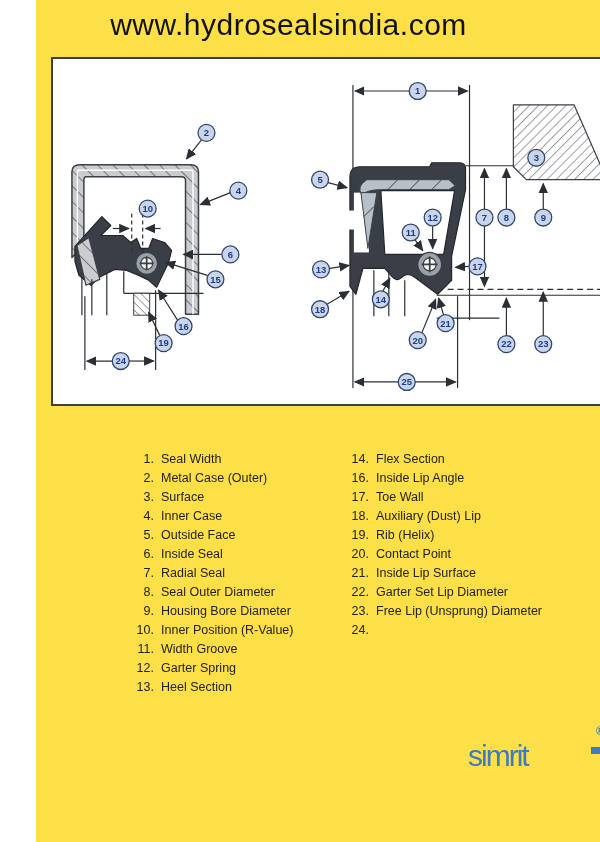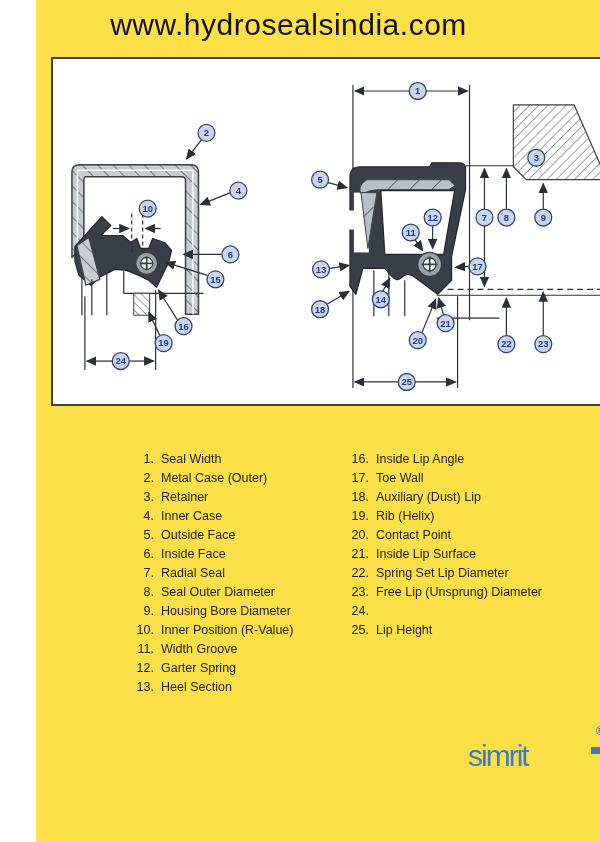--- a/index.html
+++ b/index.html
@@ -288,33 +288,33 @@
         <div class="legend-row">
           <span class="num">1.</span>
           <span class="lbl">Seal Width</span>
         </div>
         <div class="legend-row">
           <span class="num">2.</span>
           <span class="lbl">Metal Case (Outer)</span>
         </div>
         <div class="legend-row">
           <span class="num">3.</span>
-          <span class="lbl">Retainer</span>
+          <span class="lbl">Surface</span>
         </div>
         <div class="legend-row">
           <span class="num">4.</span>
           <span class="lbl">Inner Case</span>
         </div>
         <div class="legend-row">
           <span class="num">5.</span>
           <span class="lbl">Outside Face</span>
         </div>
         <div class="legend-row">
           <span class="num">6.</span>
-          <span class="lbl">Inside Face</span>
+          <span class="lbl">Inside Seal</span>
         </div>
         <div class="legend-row">
           <span class="num">7.</span>
           <span class="lbl">Radial Seal</span>
         </div>
         <div class="legend-row">
           <span class="num">8.</span>
           <span class="lbl">Seal Outer Diameter</span>
         </div>
         <div class="legend-row">
@@ -333,20 +333,24 @@
           <span class="num">12.</span>
           <span class="lbl">Garter Spring</span>
         </div>
         <div class="legend-row">
           <span class="num">13.</span>
           <span class="lbl">Heel Section</span>
         </div>
       </div>
     <div id="legend-right" class="legend-col right">
         <div class="legend-row">
+          <span class="num">14.</span>
+          <span class="lbl">Flex Section</span>
+        </div>
+        <div class="legend-row">
           <span class="num">16.</span>
           <span class="lbl">Inside Lip Angle</span>
         </div>
         <div class="legend-row">
           <span class="num">17.</span>
           <span class="lbl">Toe Wall</span>
         </div>
         <div class="legend-row">
           <span class="num">18.</span>
           <span class="lbl">Auxiliary (Dust) Lip</span>
@@ -358,32 +362,28 @@
         <div class="legend-row">
           <span class="num">20.</span>
           <span class="lbl">Contact Point</span>
         </div>
         <div class="legend-row">
           <span class="num">21.</span>
           <span class="lbl">Inside Lip Surface</span>
         </div>
         <div class="legend-row">
           <span class="num">22.</span>
-          <span class="lbl">Spring Set Lip Diameter</span>
+          <span class="lbl">Garter Set Lip Diameter</span>
         </div>
         <div class="legend-row">
           <span class="num">23.</span>
           <span class="lbl">Free Lip (Unsprung) Diameter</span>
         </div>
         <div class="legend-row">
           <span class="num">24.</span>
-        </div>
-        <div class="legend-row">
-          <span class="num">25.</span>
-          <span class="lbl">Lip Height</span>
         </div>
       </div>
   </div>
 
   <div class="logo">
     <div class="word" style="color: rgb(61, 124, 192);">simrit</div>
     <div class="tbar" style="background: rgb(61, 124, 192);"></div>
     <div class="reg" style="color: rgb(61, 124, 192);">®</div>
   </div>
 

